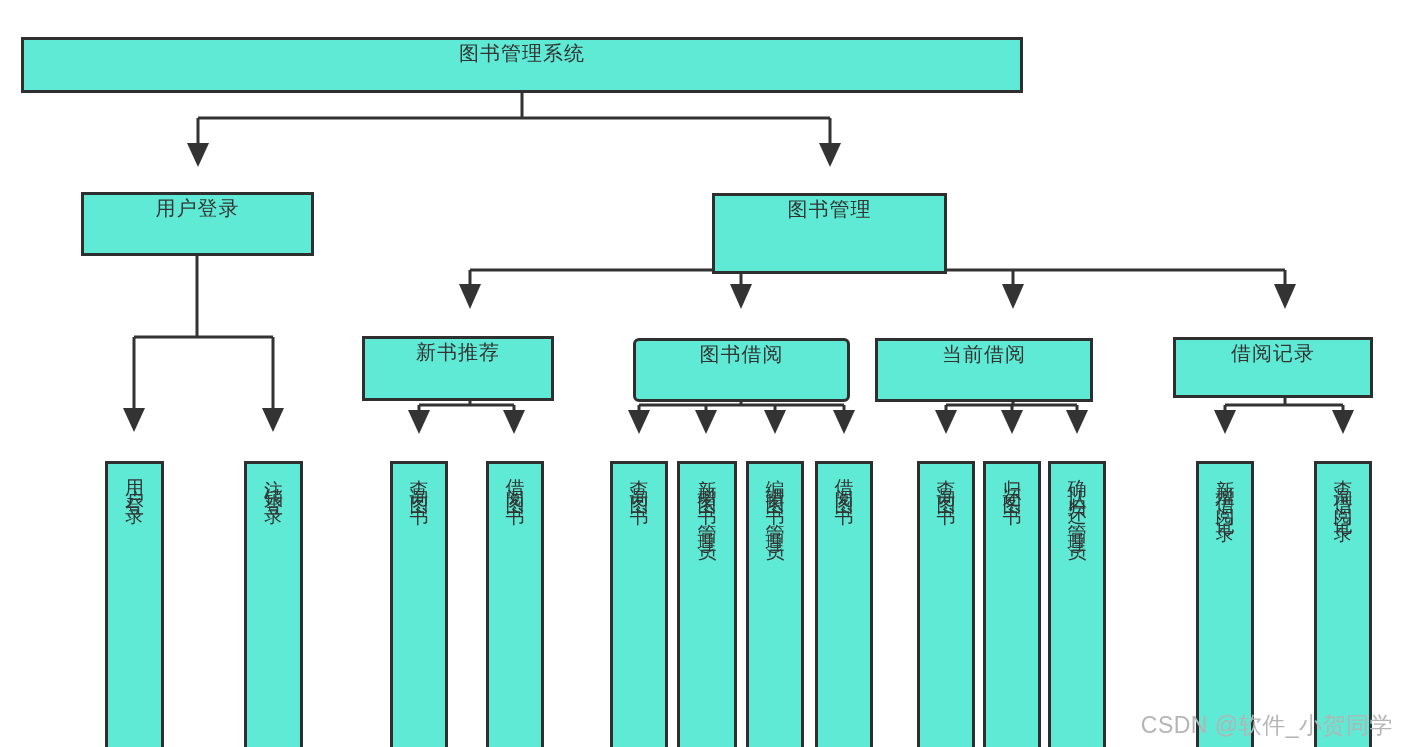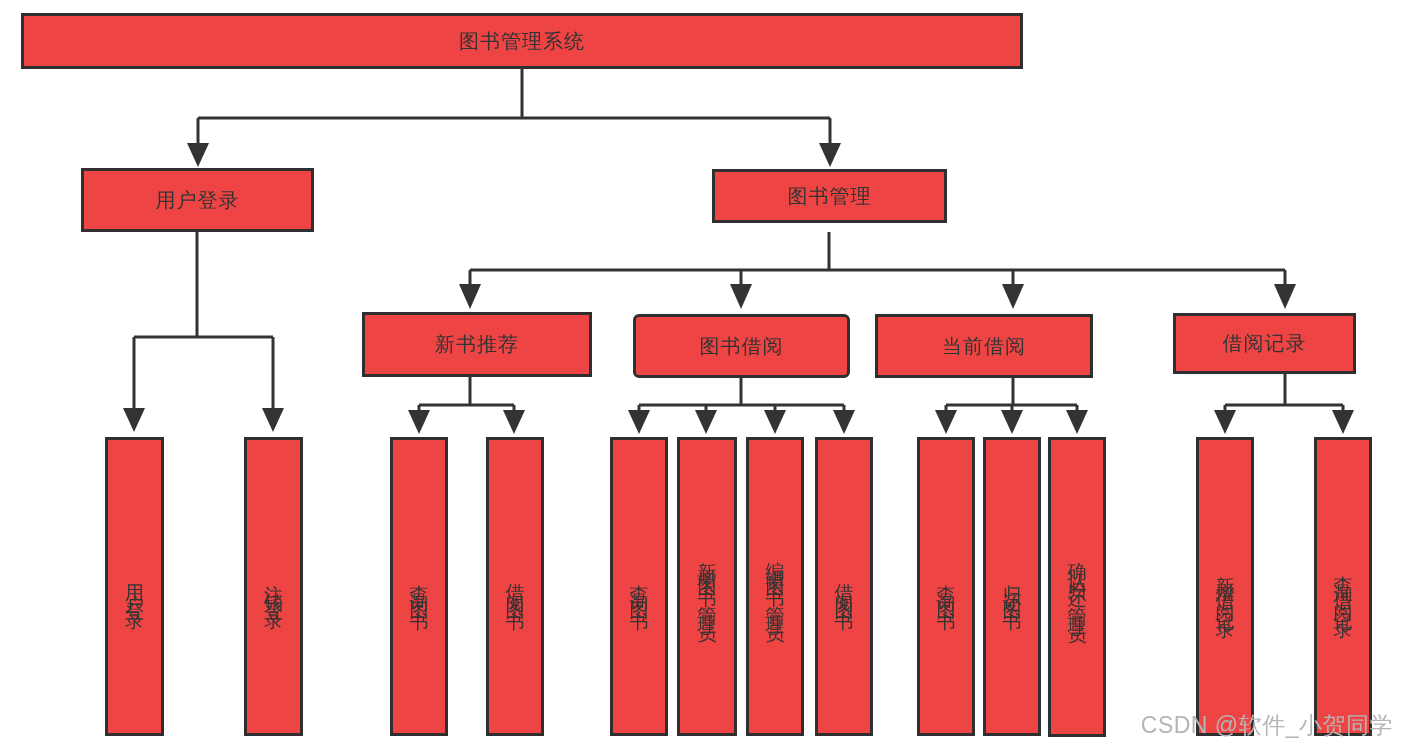--- a/index.html
+++ b/index.html
@@ -16,25 +16,26 @@
     background:var(--background);
     font-family:"Liberation Sans","DejaVu Sans",sans-serif;
     overflow:hidden;
   }
   .connector{position:absolute;left:0;top:0;z-index:0;}
   .connector path{stroke:var(--line);stroke-width:3;fill:none;}
   .connector polygon{fill:var(--line);stroke:none;}
   .box{
     position:absolute;
     box-sizing:border-box;
-    background:#ef4444;
+    background:#5eead4;
     border:3px solid var(--box-border);
-    display:flex;align-items:center;justify-content:center;
+    display:flex;align-items:flex-start;justify-content:center;
     color:var(--text);
     z-index:1;
+    margin-top:24px;
   }
   .hlabel{font-size:20px;letter-spacing:1px;white-space:nowrap;}
   .vbox .vlabel{
     writing-mode:vertical-rl;
     text-orientation:mixed;
     font-size:19px;
     letter-spacing:9px;
     line-height:1.05;
     white-space:nowrap;
   }
@@ -96,34 +97,34 @@
     </g>
   </svg>
 
   <div class="box" style="left:21px;top:13px;width:1002px;height:56px;">
     <span class="hlabel">图书管理系统</span>
   </div>
 
   <div class="box" style="left:81px;top:168px;width:233px;height:64px;">
     <span class="hlabel">用户登录</span>
   </div>
-  <div class="box" style="left:712px;top:169px;width:235px;height:54px;">
+  <div class="box" style="left:712px;top:169px;width:235px;height:81px;">
     <span class="hlabel">图书管理</span>
   </div>
 
-  <div class="box" style="left:362px;top:312px;width:230px;height:65px;">
+  <div class="box" style="left:362px;top:312px;width:192px;height:65px;">
     <span class="hlabel">新书推荐</span>
   </div>
   <div class="box" style="left:633px;top:314px;width:217px;height:64px;border-radius:6px;">
     <span class="hlabel">图书借阅</span>
   </div>
   <div class="box" style="left:875px;top:314px;width:218px;height:64px;">
     <span class="hlabel">当前借阅</span>
   </div>
-  <div class="box" style="left:1173px;top:313px;width:183px;height:61px;">
+  <div class="box" style="left:1173px;top:313px;width:200px;height:61px;">
     <span class="hlabel">借阅记录</span>
   </div>
 
   <div class="box vbox" style="left:105px;top:437px;width:59px;height:299px;">
     <span class="vlabel">用户登录</span>
   </div>
   <div class="box vbox" style="left:244px;top:437px;width:59px;height:299px;">
     <span class="vlabel">注销登录</span>
   </div>
 

